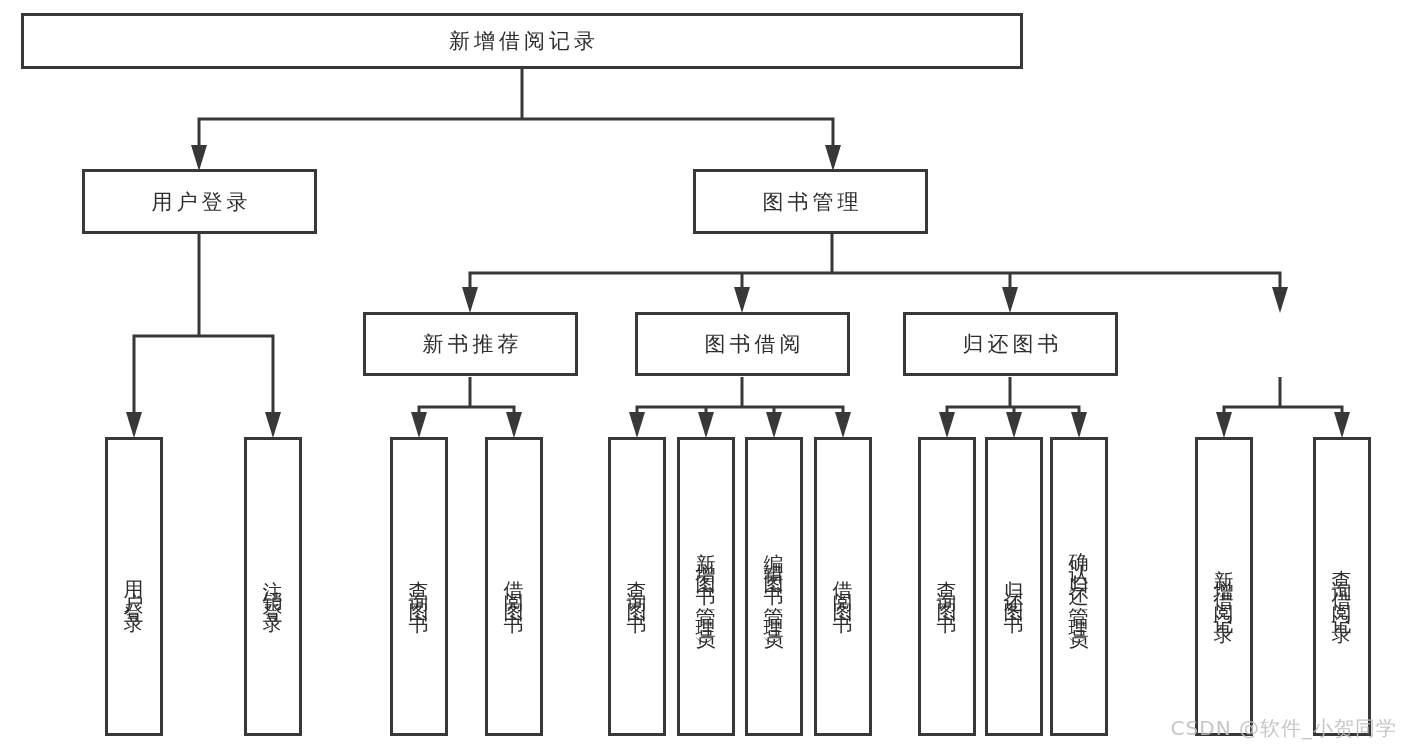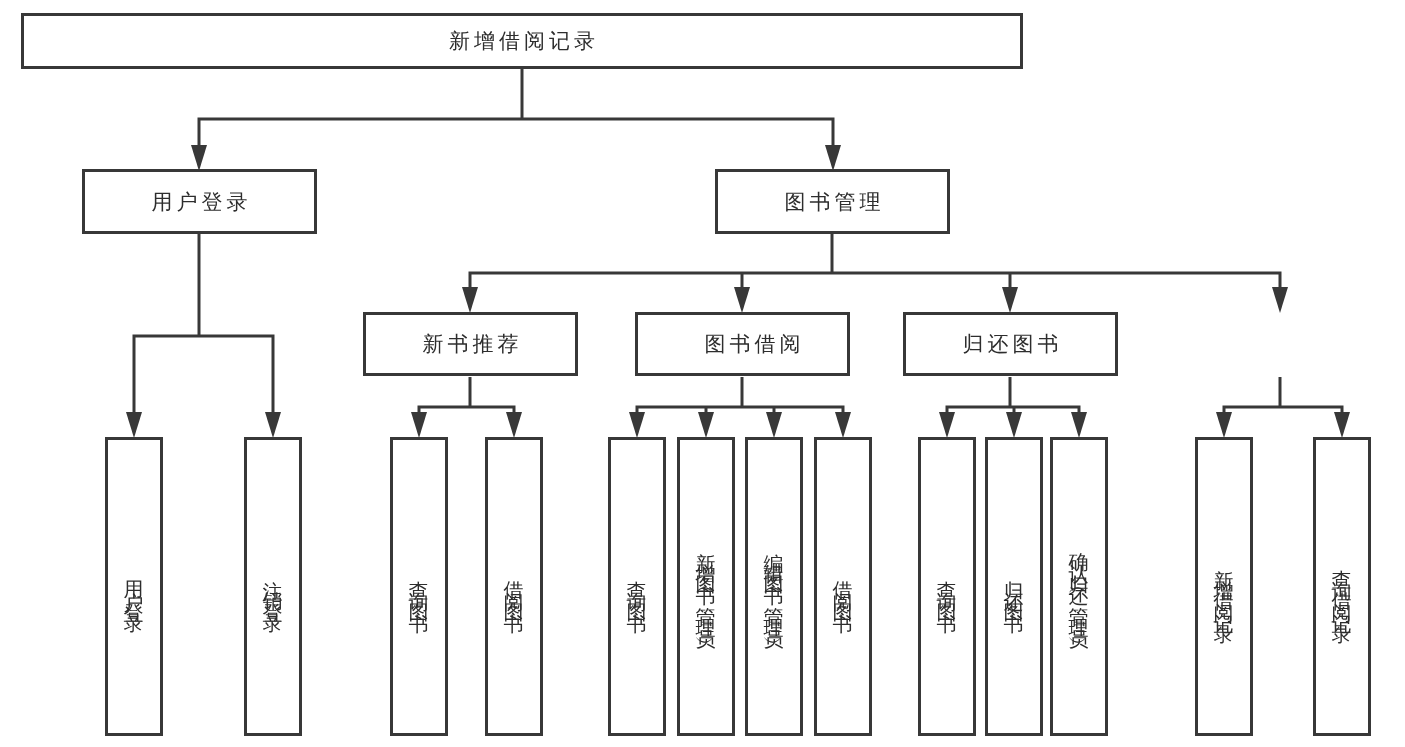--- a/index.html
+++ b/index.html
@@ -114,21 +114,21 @@
 
     <polyline points="1280,377 1280,407"></polyline>
     <polyline points="1224,419 1224,407 1342,407 1342,419"></polyline>
     <polygon points="1216,412 1232,412 1224,438"></polygon>
     <polygon points="1334,412 1350,412 1342,438"></polygon>
   </svg>
 
   <div class="box hbox root-box">新增借阅记录</div>
 
   <div class="box hbox l2-box" style="left:82px;">用户登录</div>
-  <div class="box hbox l2-box" style="left:715px;">图书管理</div>
+  <div class="box hbox l2-box" style="left:693px;">图书管理</div>
 
   <div class="box hbox l3-box" style="left:363px;">新书推荐</div>
   <div class="box hbox l3-box" style="left:635px;padding-left:20px;">图书借阅</div>
   <div class="box hbox l3-box" style="left:903px;">归还图书</div>
 
   <div class="vbox" style="left:105px;">用户登录</div>
   <div class="vbox" style="left:244px;">注销登录</div>
 
   <div class="vbox" style="left:390px;">查询图书</div>
   <div class="vbox" style="left:485px;">借阅图书</div>
@@ -138,14 +138,15 @@
   <div class="vbox" style="left:745px;">编辑图书（管理员）</div>
   <div class="vbox" style="left:814px;">借阅图书</div>
 
   <div class="vbox" style="left:918px;">查询图书</div>
   <div class="vbox" style="left:985px;">归还图书</div>
   <div class="vbox" style="left:1050px;">确认归还（管理员）</div>
 
   <div class="vbox" style="left:1195px;">新增借阅记录</div>
   <div class="vbox" style="left:1313px;">查询借阅记录</div>
 
+  <div class="watermark">CSDN @软件_小贺同学</div>
 
 </div>
 
 </body></html>

